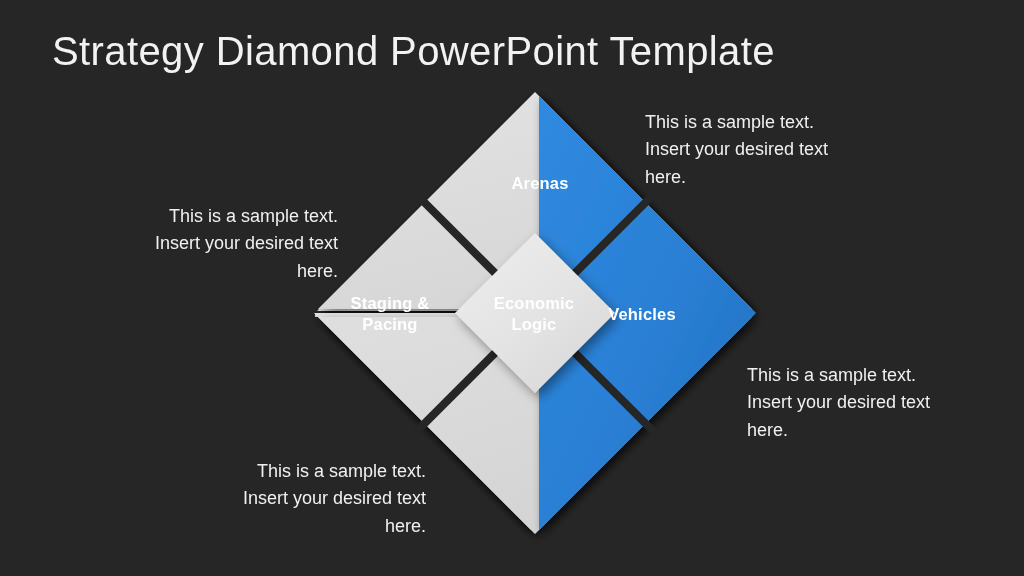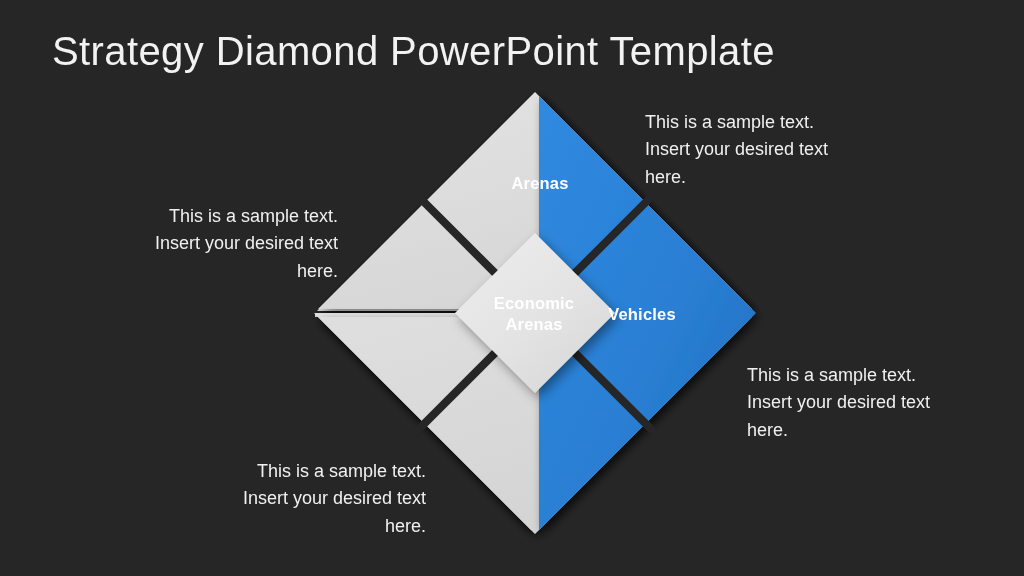--- a/index.html
+++ b/index.html
@@ -160,26 +160,28 @@
       <line x1="8" y1="8" x2="438" y2="438" stroke="#262626" stroke-width="8"></line>
       <line x1="438" y1="8" x2="8" y2="438" stroke="#262626" stroke-width="8"></line>
 
       <polygon points="223,143 303,223 223,303 143,223" fill="url(#gradCenter)" filter="url(#centerShadow)"></polygon>
     </svg>
 
   </div>
 
   <div class="node-label" id="label-arenas">Arenas</div>
 
+  <div class="node-label" id="label-staging">Staging &amp;
+Pacing</div>
 
   <div class="node-label" id="label-vehicles">Vehicles</div>
 
 
   <div class="node-label" id="label-economic">Economic
-Arenas</div>
+Logic</div>
 
   <div class="caption" id="caption-top-right">This is a sample text.
 Insert your desired text
 here.</div>
 
   <div class="caption" id="caption-left">This is a sample text.
 Insert your desired text
 here.</div>
 
   <div class="caption" id="caption-bottom-right">This is a sample text.

